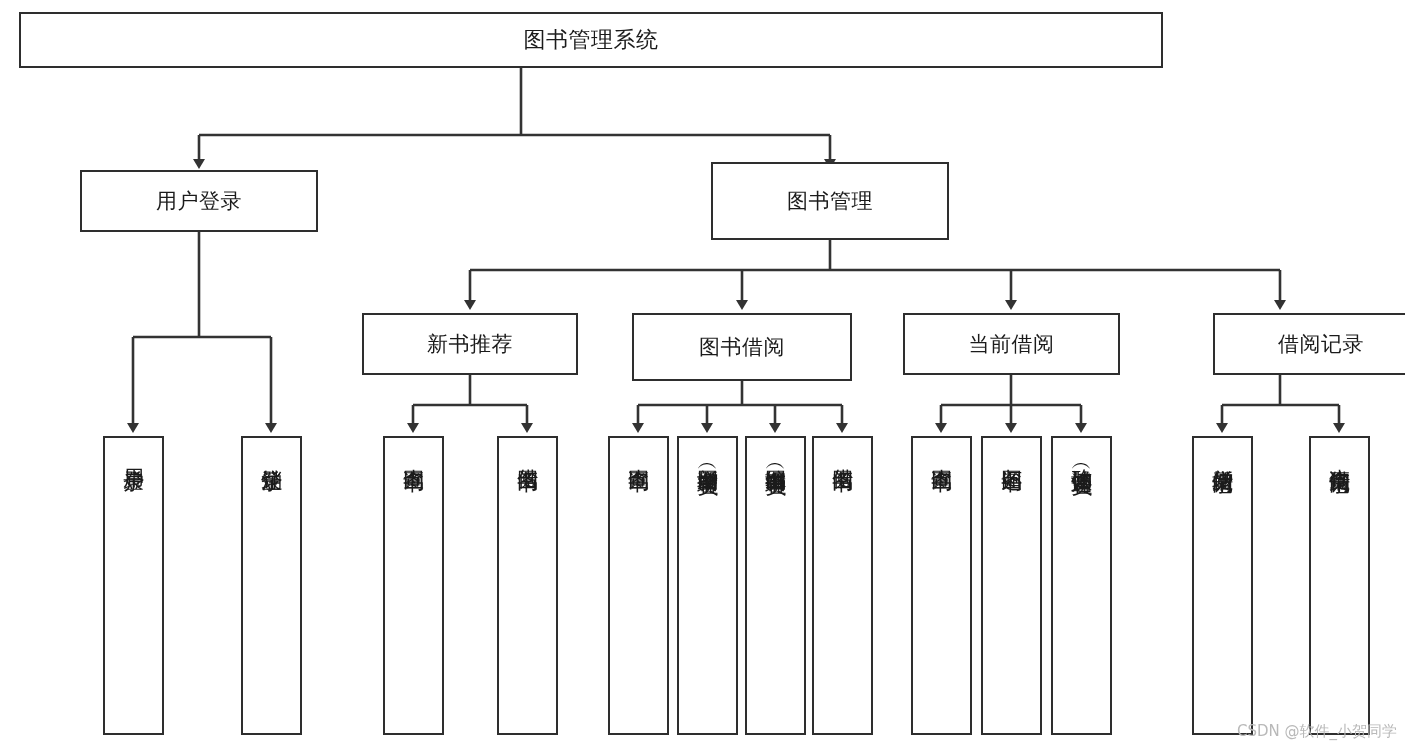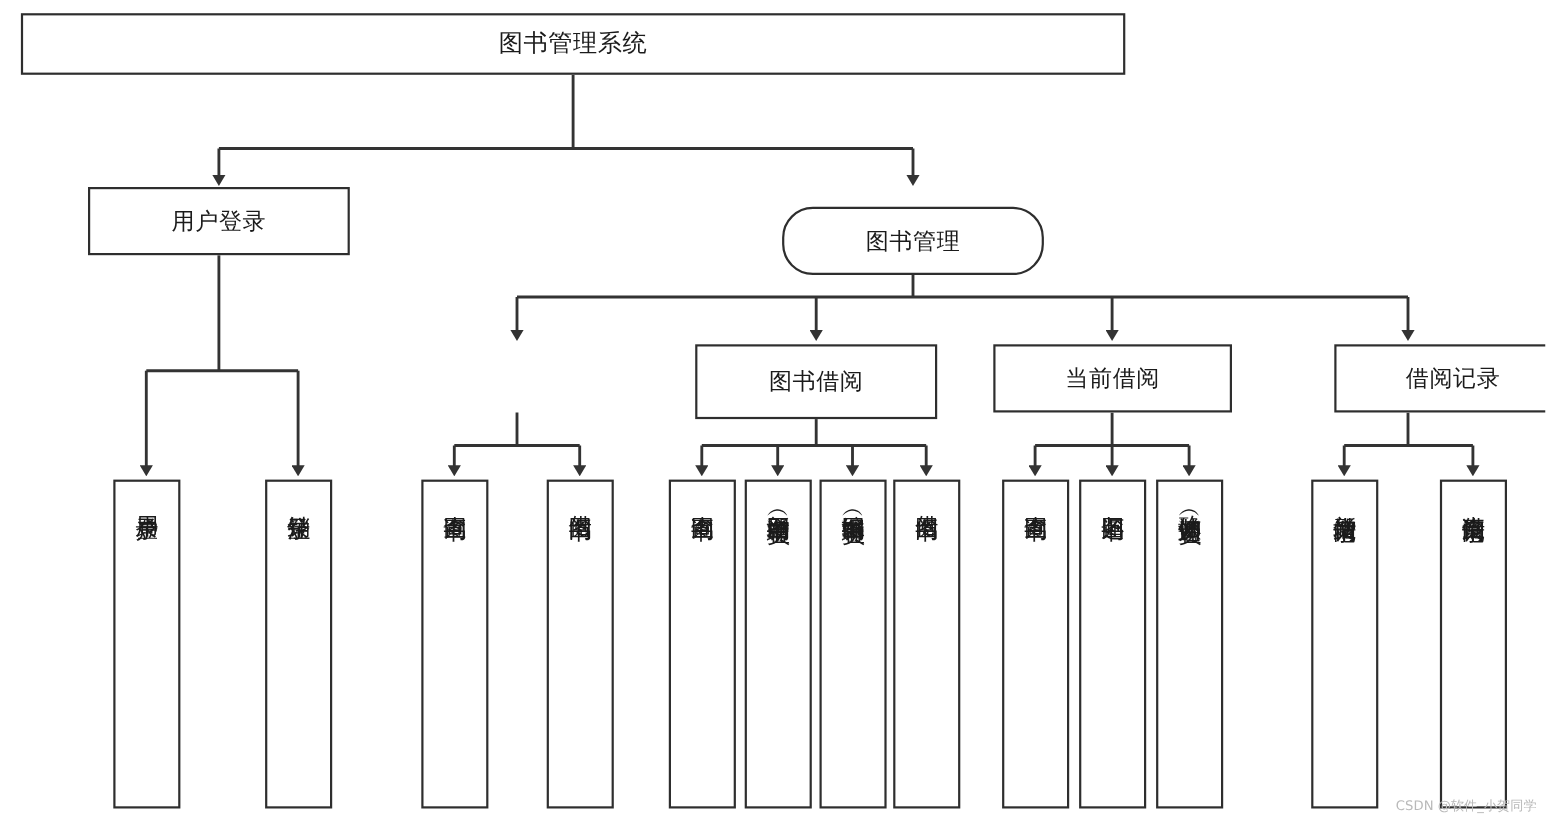--- a/index.html
+++ b/index.html
@@ -57,21 +57,21 @@
     text-orientation: upright;
     font-size: 21px;
     line-height: 1.06;
     letter-spacing: 1px;
     white-space: nowrap;
   }
   #watermark {
     position: absolute;
     right: 8px;
     bottom: 6px;
-    font-size: 12px;
+    font-size: 15px;
     color: #b9b9b9;
     z-index: 5;
     white-space: nowrap;
     font-family: "DejaVu Sans", "Liberation Sans", sans-serif;
   }
 </style>
 </head>
 <body>
 
 <div id="canvas">
@@ -119,31 +119,34 @@
       <path d="M1011,405 L1011,424" marker-end="url(#arrow)"></path>
       <path d="M1081,405 L1081,424" marker-end="url(#arrow)"></path>
 
       <path d="M1280,375 L1280,405"></path>
       <path d="M1222,405 L1339,405"></path>
       <path d="M1222,405 L1222,424" marker-end="url(#arrow)"></path>
       <path d="M1339,405 L1339,424" marker-end="url(#arrow)"></path>
     </g>
   </svg>
 
-  <div class="node horiz root" style="left:19px; top:12px; width:1004px; height:56px;">
+  <div class="node horiz root" style="left:19px; top:12px; width:1144px; height:56px;">
     <span class="lbl">图书管理系统</span>
   </div>
 
   <div class="node horiz" style="left:80px; top:170px; width:238px; height:62px;">
     <span class="lbl">用户登录</span>
   </div>
-  <div class="node horiz" style="left:711px; top:188px; width:238px; height:62px;border-radius:28px;">
+  <div class="node horiz" style="left:711px; top:162px; width:238px; height:78px;">
     <span class="lbl">图书管理</span>
   </div>
 
+  <div class="node horiz" style="left:362px; top:313px; width:216px; height:62px;">
+    <span class="lbl">新书推荐</span>
+  </div>
   <div class="node horiz" style="left:632px; top:313px; width:220px; height:68px;">
     <span class="lbl">图书借阅</span>
   </div>
   <div class="node horiz" style="left:903px; top:313px; width:217px; height:62px;">
     <span class="lbl">当前借阅</span>
   </div>
   <div class="node horiz" style="left:1172px; top:313px; width:216px; height:62px;margin-left:41px;">
     <span class="lbl">借阅记录</span>
   </div>
 

